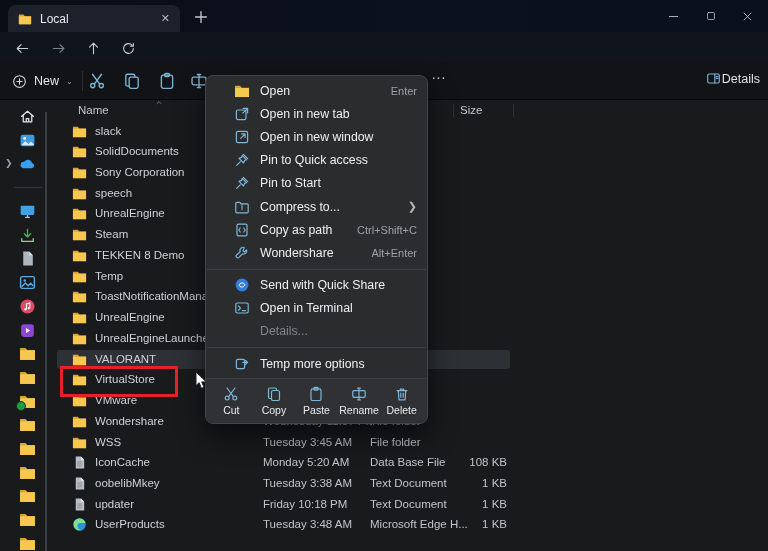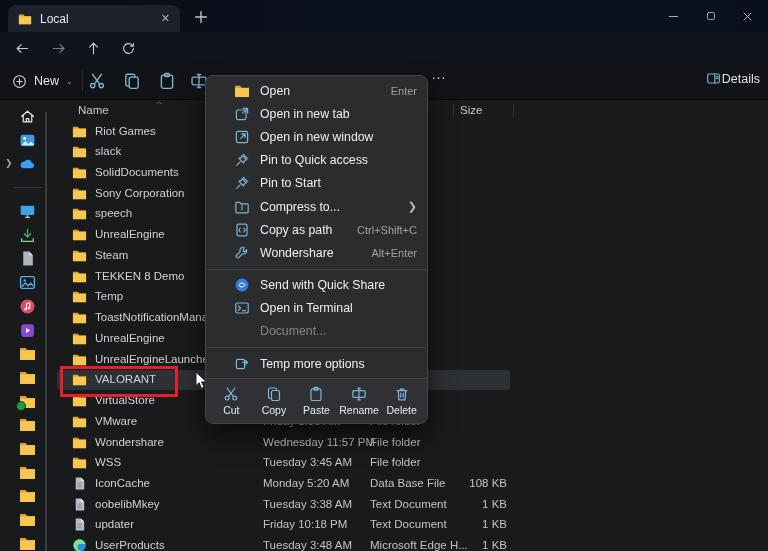--- a/index.html
+++ b/index.html
@@ -407,29 +407,20 @@
       <span class="lh-sep" style="left:458px"></span>
     </div>
     <div class="rows">
         <div class="row">
           <span class="ic ric">
             <svg viewBox="0 0 16 16">
               <path fill="#dba13b" d="M1 2.8h5.2l1.6 2H15V14H1z"></path>
               <path fill="#f6c84f" d="M1 5h14v9H1z"></path>
             </svg>
           </span>
-          <span class="cell nm">Riot Games</span>
-        </div>
-        <div class="row">
-          <span class="ic ric">
-            <svg viewBox="0 0 16 16">
-              <path fill="#dba13b" d="M1 2.8h5.2l1.6 2H15V14H1z"></path>
-              <path fill="#f6c84f" d="M1 5h14v9H1z"></path>
-            </svg>
-          </span>
           <span class="cell nm">slack</span>
         </div>
         <div class="row">
           <span class="ic ric">
             <svg viewBox="0 0 16 16">
               <path fill="#dba13b" d="M1 2.8h5.2l1.6 2H15V14H1z"></path>
               <path fill="#f6c84f" d="M1 5h14v9H1z"></path>
             </svg>
           </span>
           <span class="cell nm">SolidDocuments</span>
@@ -715,21 +706,21 @@
         </span>
         <span class="lbl">Open in Terminal</span>
       </div>
       <div class="mi disabled">
         <span class="ic " style="visibility: hidden;">
           <svg viewBox="0 0 16 16">
             <path fill="#dba13b" d="M1 2.8h5.2l1.6 2H15V14H1z"></path>
             <path fill="#f6c84f" d="M1 5h14v9H1z"></path>
           </svg>
         </span>
-        <span class="lbl">Document...</span>
+        <span class="lbl">Details...</span>
       </div>
       <div class="msep"></div>
       <div class="mi">
         <span class="ic ">
           <svg viewBox="0 0 16 16" fill="none" stroke="currentColor" stroke-width="1.2" stroke-linecap="round" stroke-linejoin="round">
             <rect x="2.4" y="3.4" width="8.2" height="9.2" rx="1.4"></rect>
             <path d="M8.8 6.4h4.8M11.6 4.4l2 2-2 2"></path>
           </svg>
         </span>
         <span class="lbl">Temp more options</span>

